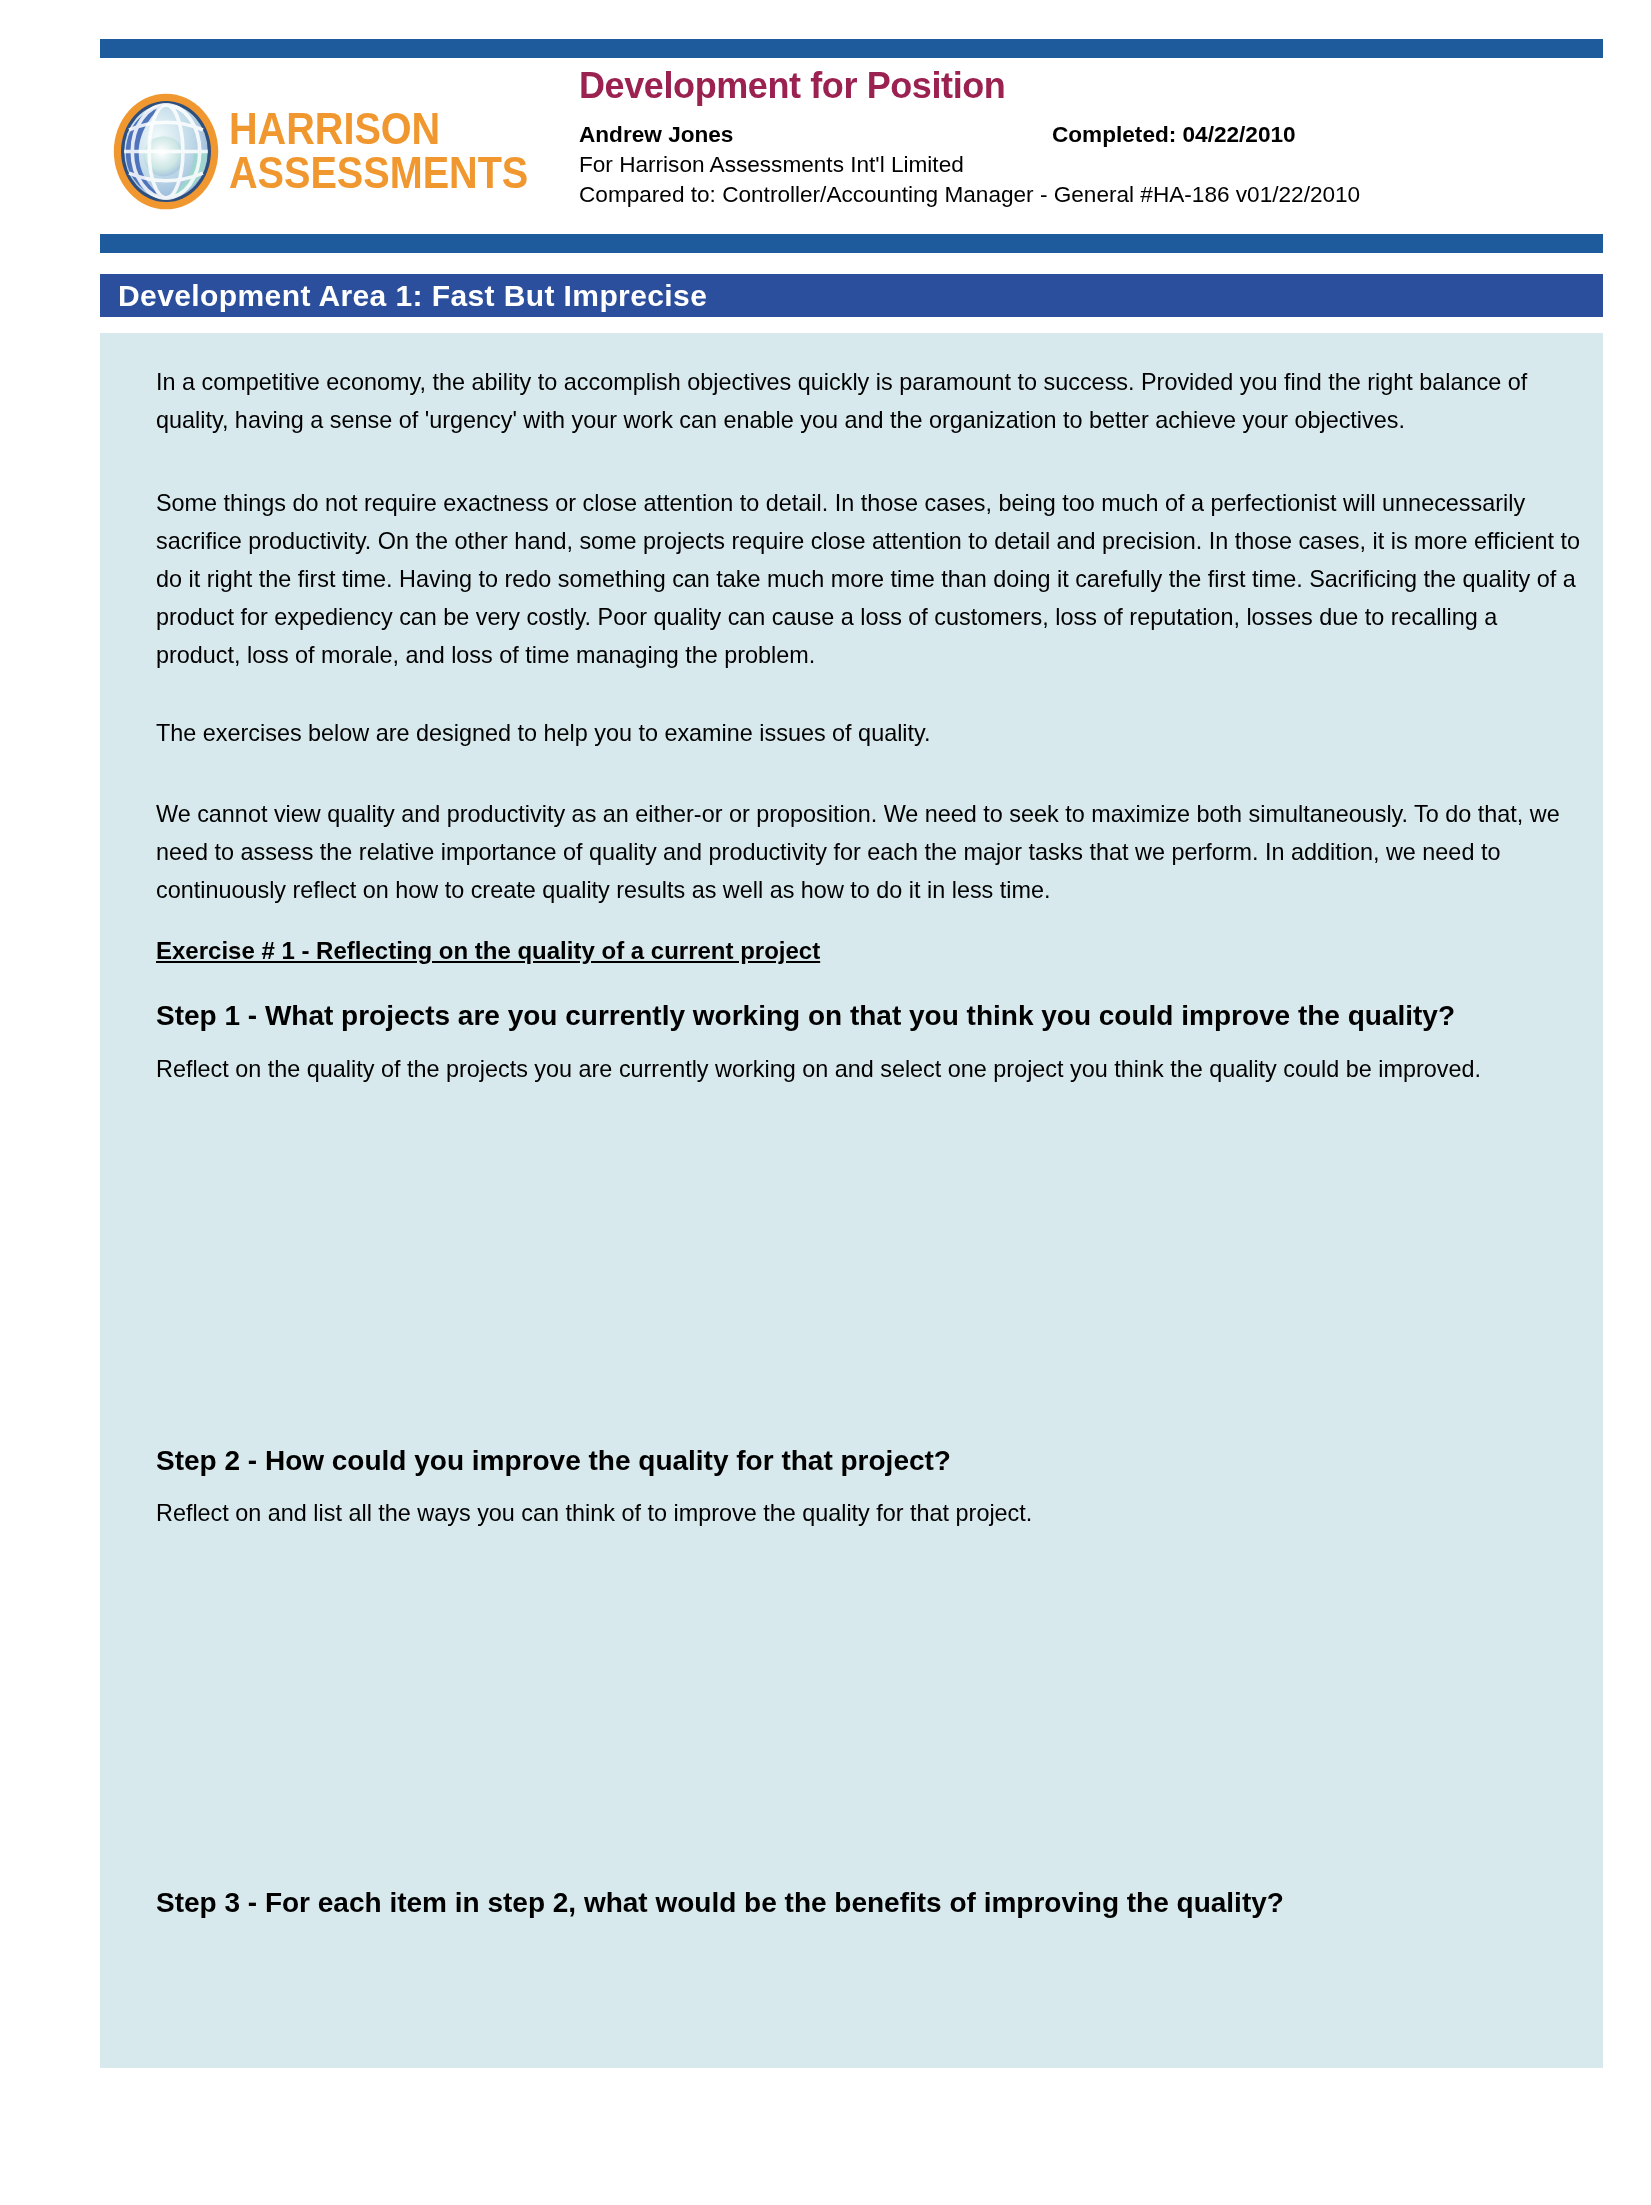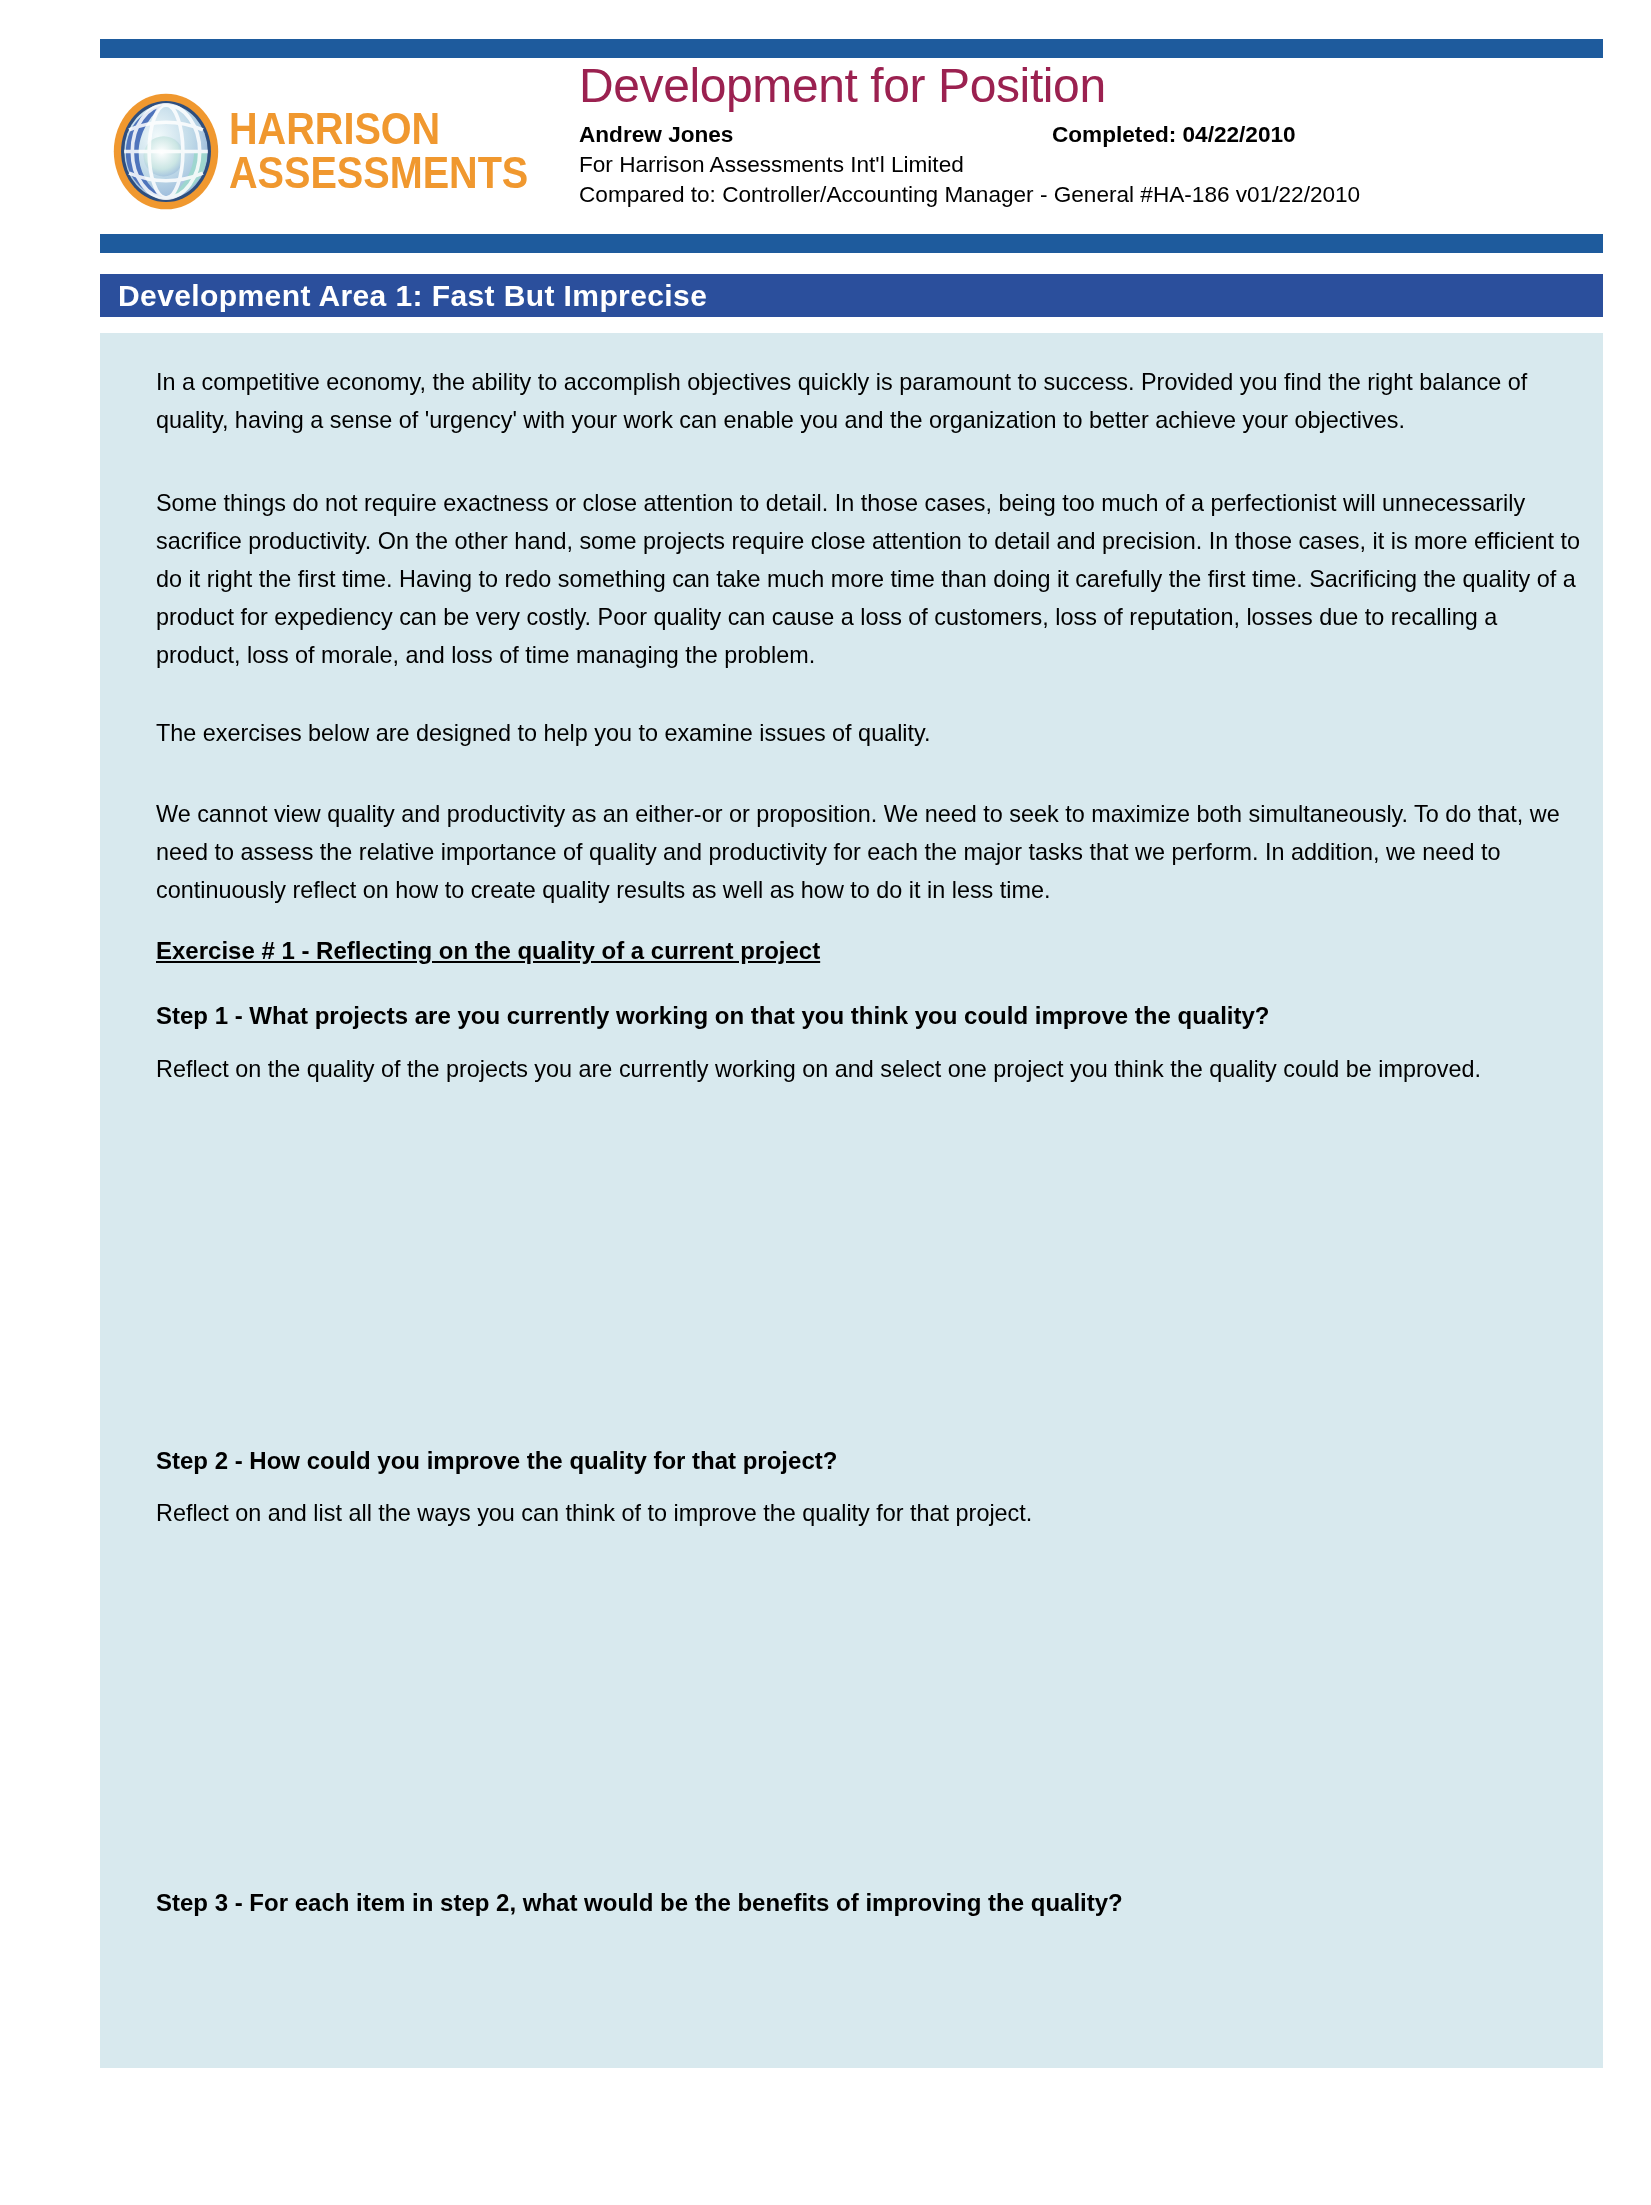--- a/index.html
+++ b/index.html
@@ -21,21 +21,21 @@
   .logo svg { display:block; }
   .logo-text {
     margin-left:9.7px; margin-top:14.5px;
     font-weight:bold; font-size:44px; line-height:44px;
     color:#F0982F; letter-spacing:0px;
     transform:scaleX(0.90); transform-origin:left top;
     white-space:nowrap;
   }
   .header-info { position:absolute; left:556px; top:66px; width:1032px; }
   .report-title {
-    font-size:48px; line-height:40px; font-weight:normal;
+    font-size:36px; line-height:40px; font-weight:bold;
     color:#9B2150; letter-spacing:-0.4px;
   }
   .info-row { position:relative; margin-top:13.7px; font-size:22.6px; line-height:30px; }
   .b { font-weight:bold; }
   .completed { position:absolute; left:473px; top:0; font-weight:bold; }
 
   
   .section-bar {
     position:absolute; left:77px; top:274px; width:1503px; height:43px;
     background:#2B4F9C; color:#fff;
@@ -48,21 +48,21 @@
     position:absolute; left:77px; top:333px; width:1503px; height:1735px;
     background:#D8E9EE;
     padding:30px 16px 8px 56px;
     font-size:23.4px; line-height:38px;
     overflow:hidden;
   }
   .content p { margin:0; }
   .exercise-heading {
     font-size:24px; font-weight:bold; text-decoration:underline; line-height:38px;
   }
-  .step-heading { font-size:24px; font-weight:bold; line-height:38px; }
+  .step-heading { font-size:28px; font-weight:bold; line-height:38px; }
   .answer-space { width:100%; }
 
   
   .footer {
     position:absolute; left:77px; top:2132px; width:1503px;
     display:flex; justify-content:space-between;
     font-size:23.4px; line-height:31px;
   }
 </style>
 </head>

